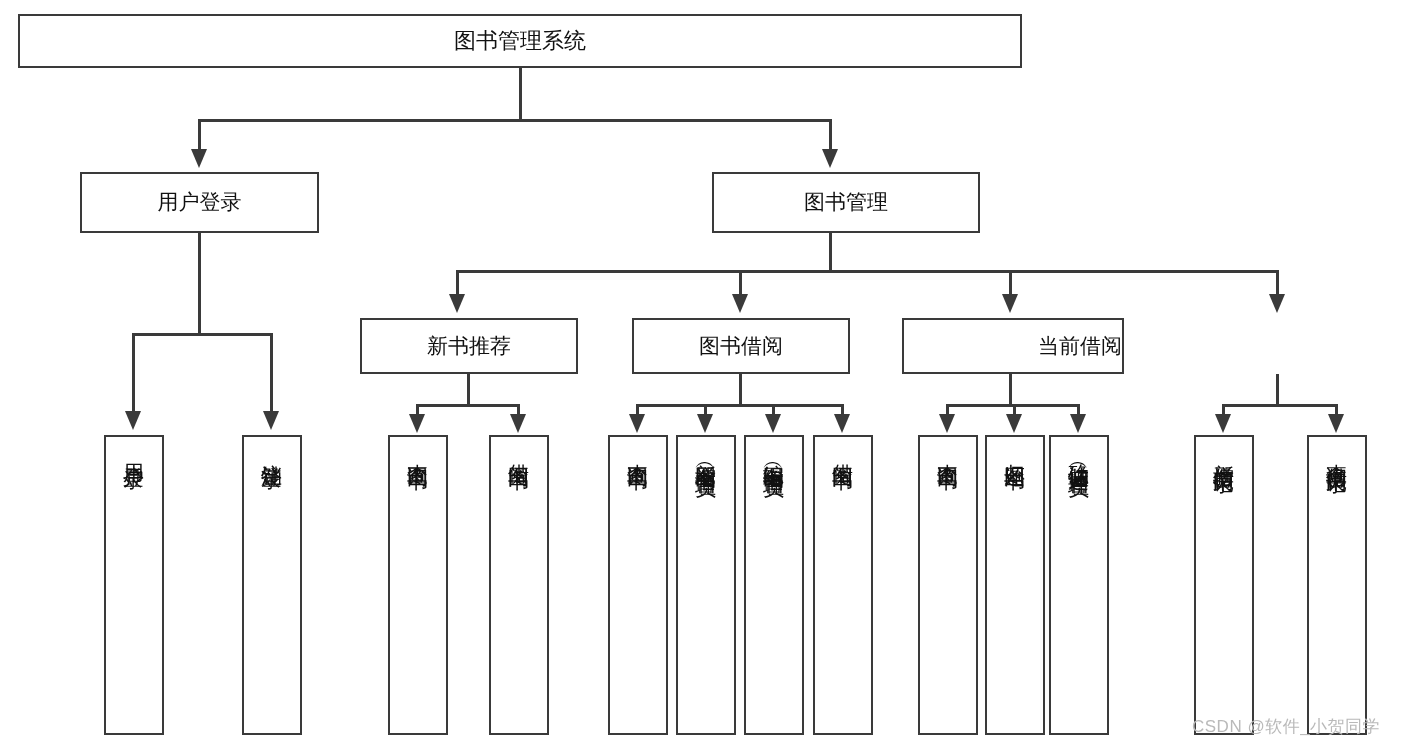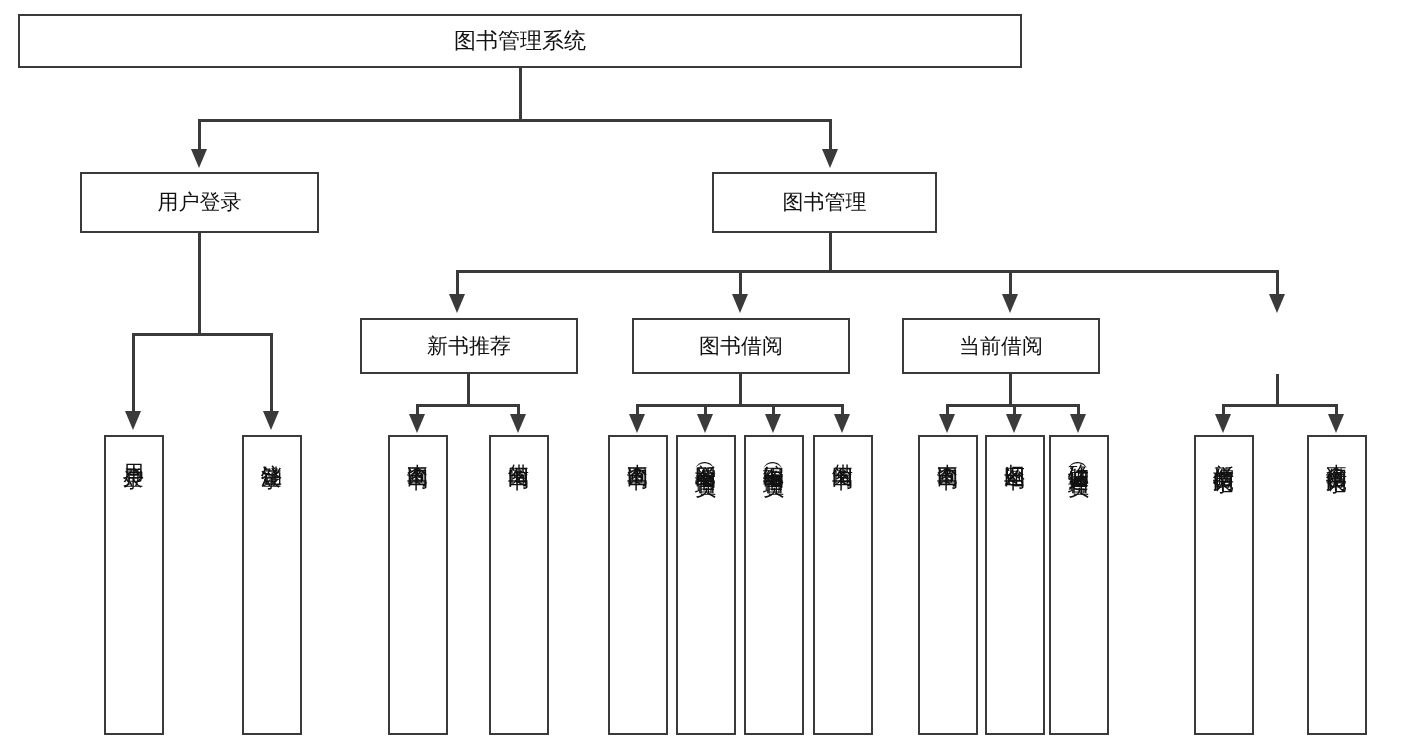--- a/index.html
+++ b/index.html
@@ -85,21 +85,21 @@
   <div class="seg seg-h" style="left:198px;top:119px;width:634px;height:3px;"></div>
 
   <div class="seg seg-v" style="left:198px;top:119px;width:3px;height:32px;"></div>
   <div class="arrow" style="left:191px;top:149px;"></div>
   <div class="seg seg-v" style="left:829px;top:119px;width:3px;height:32px;"></div>
   <div class="arrow" style="left:822px;top:149px;"></div>
 
   <div class="node node-l1" style="left:80px;top:172px;width:239px;height:61px;">
     <span class="lbl">用户登录</span>
   </div>
-  <div class="node node-l1" style="left:712px;top:172px;width:225px;height:61px;">
+  <div class="node node-l1" style="left:712px;top:172px;width:268px;height:61px;">
     <span class="lbl">图书管理</span>
   </div>
 
   <div class="seg seg-v" style="left:198px;top:233px;width:3px;height:102px;"></div>
   <div class="seg seg-h" style="left:132px;top:333px;width:140px;height:3px;"></div>
   <div class="seg seg-v" style="left:132px;top:333px;width:3px;height:80px;"></div>
   <div class="arrow" style="left:125px;top:411px;"></div>
   <div class="seg seg-v" style="left:270px;top:333px;width:3px;height:80px;"></div>
   <div class="arrow" style="left:263px;top:411px;"></div>
 
@@ -114,21 +114,21 @@
   <div class="arrow" style="left:1002px;top:294px;"></div>
   <div class="seg seg-v" style="left:1276px;top:270px;width:3px;height:26px;"></div>
   <div class="arrow" style="left:1269px;top:294px;"></div>
 
   <div class="node node-l2" style="left:360px;top:318px;width:218px;height:56px;">
     <span class="lbl">新书推荐</span>
   </div>
   <div class="node node-l2" style="left:632px;top:318px;width:218px;height:56px;">
     <span class="lbl">图书借阅</span>
   </div>
-  <div class="node node-l2" style="left:902px;top:318px;width:198px;height:56px;">
+  <div class="node node-l2" style="left:902px;top:318px;width:222px;height:56px;justify-content:flex-end;">
     <span class="lbl">当前借阅</span>
   </div>
 
   <div class="seg seg-v" style="left:467px;top:374px;width:3px;height:32px;"></div>
   <div class="seg seg-h" style="left:416px;top:404px;width:104px;height:3px;"></div>
   <div class="seg seg-v" style="left:416px;top:404px;width:3px;height:14px;"></div>
   <div class="arrow" style="left:409px;top:414px;"></div>
   <div class="seg seg-v" style="left:517px;top:404px;width:3px;height:14px;"></div>
   <div class="arrow" style="left:510px;top:414px;"></div>
 
@@ -196,14 +196,15 @@
     <span class="lbl">确认归还（管理员）</span>
   </div>
 
   <div class="node node-leaf" style="left:1194px;top:435px;width:60px;height:300px;">
     <span class="lbl">新增借阅记录</span>
   </div>
   <div class="node node-leaf" style="left:1307px;top:435px;width:60px;height:300px;">
     <span class="lbl">查询借阅记录</span>
   </div>
 
+  <div class="watermark" style="left:1192px;top:715px;">CSDN @软件_小贺同学</div>
 
 </div>
 
 </body></html>

